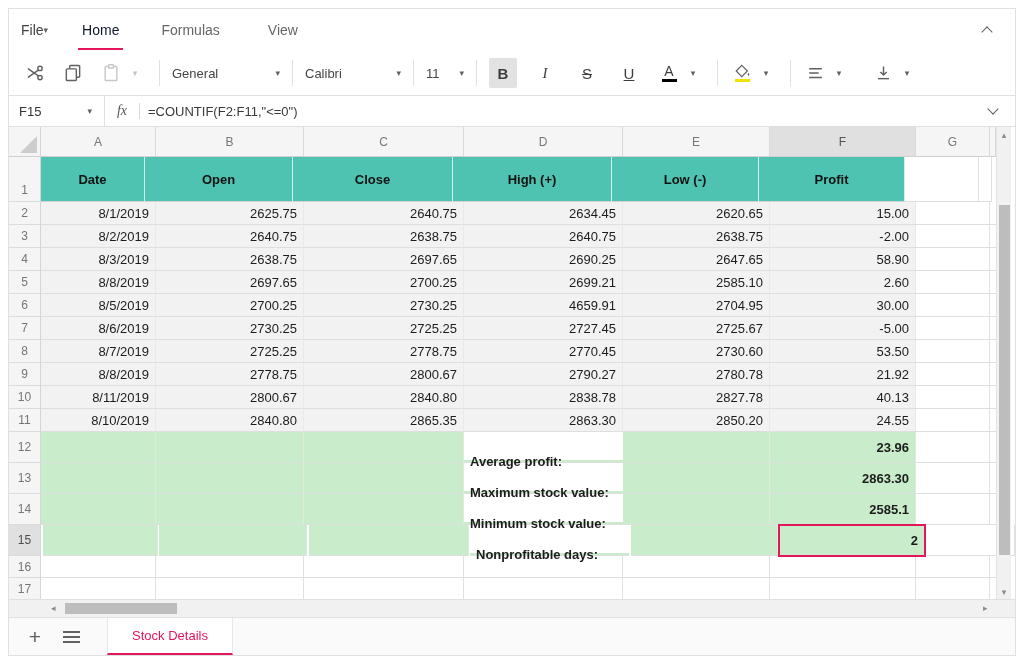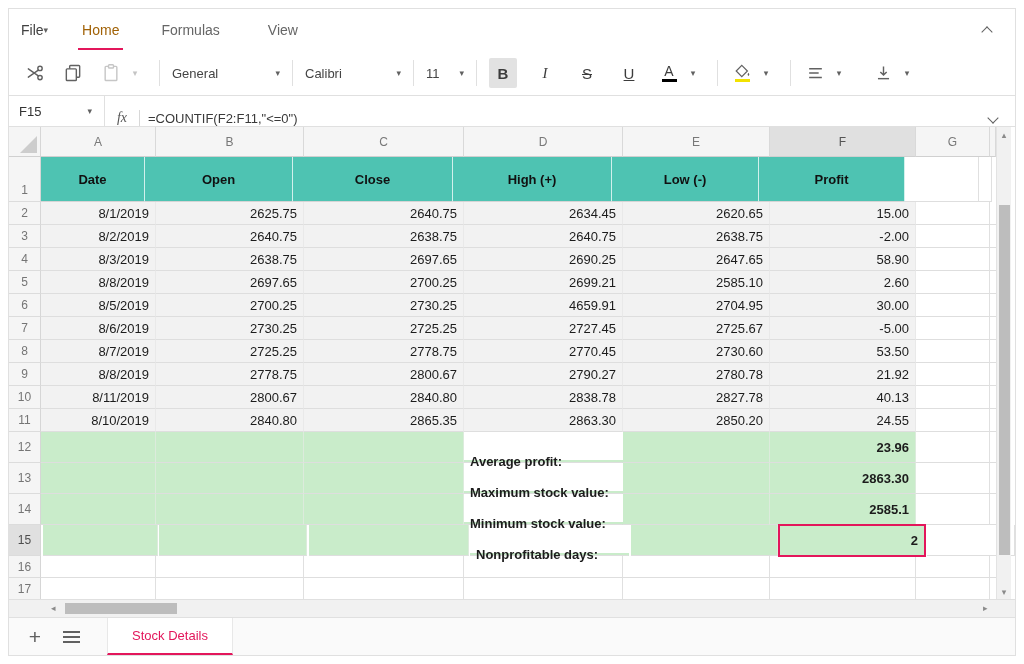--- a/index.html
+++ b/index.html
@@ -8,21 +8,21 @@
   #app { position:absolute; left:8px; top:8px; width:1008px; height:648px;
          border:1px solid #e0e0e0; background:#fff; }
 
   
   #ribbon-tabs { position:relative; height:42px; display:flex; align-items:center; padding-left:10px; }
   .file-menu { display:flex; align-items:center; gap:0; color:#424242; font-size:14px; cursor:pointer; padding:4px 2px; }
   .rtab { position:relative; font-size:14px; color:#666; padding:11px 4px; cursor:pointer; }
   .rtab.home { margin-left:28px; }
   .rtab.formulas { margin-left:34px; }
   .rtab.view { margin-left:40px; }
-  .rtab.active { color:#a16207; }
+  .rtab.active { color:#0f172a; }
   .rtab.active::after { content:""; position:absolute; left:0; right:0; bottom:-1px; height:2px; background:#e3165b; }
   .collapse-btn { margin-left:auto; margin-right:16px; width:24px; height:24px; display:flex; align-items:center; justify-content:center; cursor:pointer; }
   .chev { width:8px; height:8px; border-right:1.6px solid #616161; border-bottom:1.6px solid #616161; }
   .chev.up { transform:rotate(225deg); margin-top:4px; }
   .chev.down { transform:rotate(45deg); margin-bottom:4px; }
 
   
   #toolbar { height:44px; display:flex; align-items:center; padding-left:14px; }
   .tbtn { height:30px; min-width:24px; display:flex; align-items:center; justify-content:center; border-radius:2px; cursor:pointer; }
   .caret { font-size:9px; color:#616161; line-height:1; }
@@ -30,21 +30,21 @@
   .vsep { width:1px; height:26px; background:#e0e0e0; margin:0 12px; }
   .dd { display:flex; align-items:center; justify-content:space-between; cursor:pointer; color:#444; font-size:13px; }
   .dd .caret { margin-left:8px; }
   .fmt { font-size:15px; color:#3c3c3c; width:28px; }
   .fmt.active { background:#e2e2e2; }
   .stack { display:flex; flex-direction:column; align-items:center; line-height:1; cursor:pointer; }
   .stack .bar { width:15px; height:3px; margin-top:1px; }
   .icon-gap { margin-right:14px; }
 
   
-  #formula-bar { height:31px; border-top:1px solid #e0e0e0; display:flex; align-items:flex-end; font-size:13px; color:#333; }
+  #formula-bar { height:31px; border-top:1px solid #e0e0e0; display:flex; align-items:center; font-size:13px; color:#333; }
   #name-box { width:95px; height:100%; display:flex; align-items:center; justify-content:space-between; padding:0 12px 0 10px; cursor:pointer; }
   .fsep { width:1px; height:100%; background:#e0e0e0; }
   #fx { width:34px; text-align:center; font-style:italic; font-family:"Liberation Serif", serif; font-size:14px; color:#555; }
   .thin-div { width:1px; height:16px; background:#d8d8d8; }
   #formula-input { flex:1; padding-left:8px; color:#3a3a3a; white-space:nowrap; overflow:hidden; }
   #formula-expand { margin-right:12px; width:20px; display:flex; justify-content:center; cursor:pointer; }
 
   
   #grid { position:relative; height:473px; border-top:1px solid #e0e0e0; overflow:hidden; }
   #col-headers { display:flex; height:30px; }

